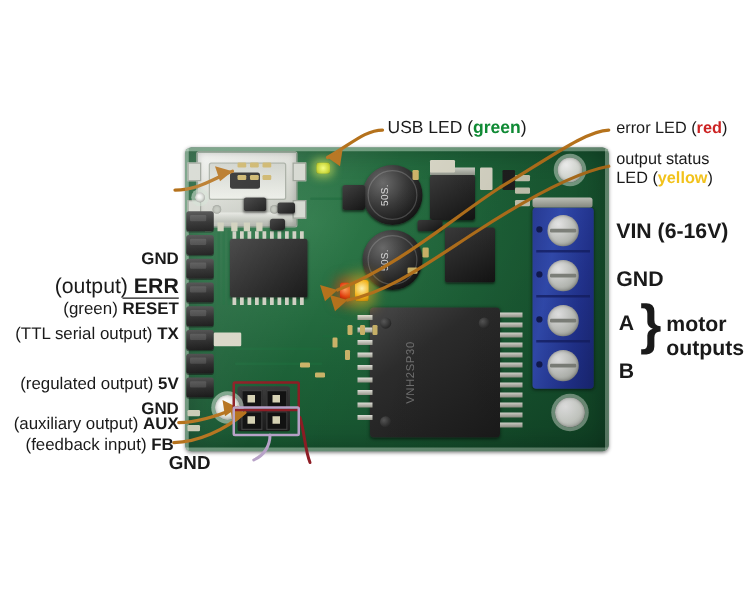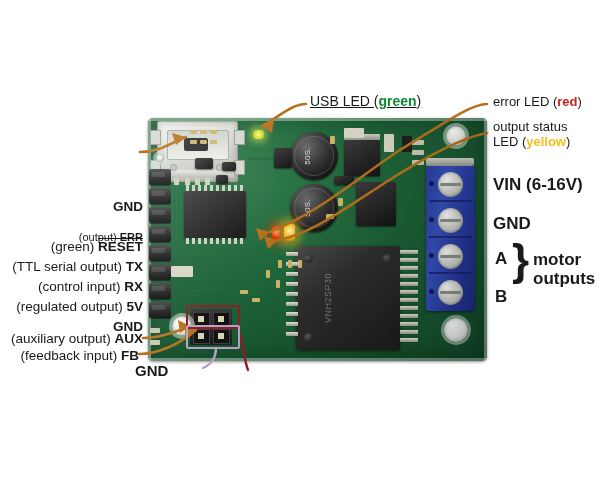--- a/index.html
+++ b/index.html
@@ -374,51 +374,47 @@
     <g fill="none" stroke="#b8a2c8" stroke-width="2.4" stroke-linecap="round">
       <path d="M203,368 C212,364 216,356 216,348"></path>
     </g>
 
     <g fill="none" stroke="#8e1d25" stroke-width="2.4" stroke-linecap="round">
       <path d="M248,370 C244,360 244,348 240,334"></path>
     </g>
   </svg>
 
 
-  <div class="lbl" style="left:310px;top:94px;font-size:14px;text-decoration:underline;">
+  <div class="lbl" style="left:310px;top:94px;font-size:14px;">
     <span class="n">USB LED (</span><span class="green">green</span><span class="n">)</span>
   </div>
 
   <div class="lbl" style="left:493px;top:95px;font-size:13px;">
     <span class="n">error LED (</span><span class="red">red</span><span class="n">)</span>
   </div>
 
   <div class="lbl" style="left:493px;top:120px;font-size:13px;">
     <div class="n">output status</div>
     <div><span class="n">LED (</span><span class="yellow">yellow</span><span class="n">)</span></div>
   </div>
 
   <div class="lbl r" style="left:0px;top:199px;width:143px;font-size:13.5px;">
     <span class="n"></span><span class="b">GND</span>
   </div>
-  <div class="lbl r" style="left:0px;top:219px;width:143px;font-size:11px;margin-top:12px;">
+  <div class="lbl r" style="left:0px;top:219px;width:143px;font-size:17px;">
     <span class="n">(output)</span>
     <span class="b">ERR</span>
   </div>
   <div class="lbl r" style="left:0px;top:239px;width:143px;font-size:13.5px;">
     <span class="n">(green)</span>
     <span class="b ovl">RESET</span>
   </div>
   <div class="lbl r" style="left:0px;top:259px;width:143px;font-size:13.5px;">
     <span class="n">(TTL serial output)</span>
     <span class="b">TX</span>
-  </div>
-  <div class="lbl r" style="left:0px;top:279px;width:143px;font-size:13.5px;">
-    <span class="n">(control input)</span>
-    <span class="b">RX</span>
   </div>
   <div class="lbl r" style="left:0px;top:299px;width:143px;font-size:13.5px;">
     <span class="n">(regulated output)</span>
     <span class="b">5V</span>
   </div>
   <div class="lbl r" style="left:0px;top:319px;width:143px;font-size:13.5px;">
     <span class="n"></span><span class="b">GND</span>
   </div>
 
   <div class="lbl r" style="left:0px;top:331px;width:143px;font-size:13.5px;">

